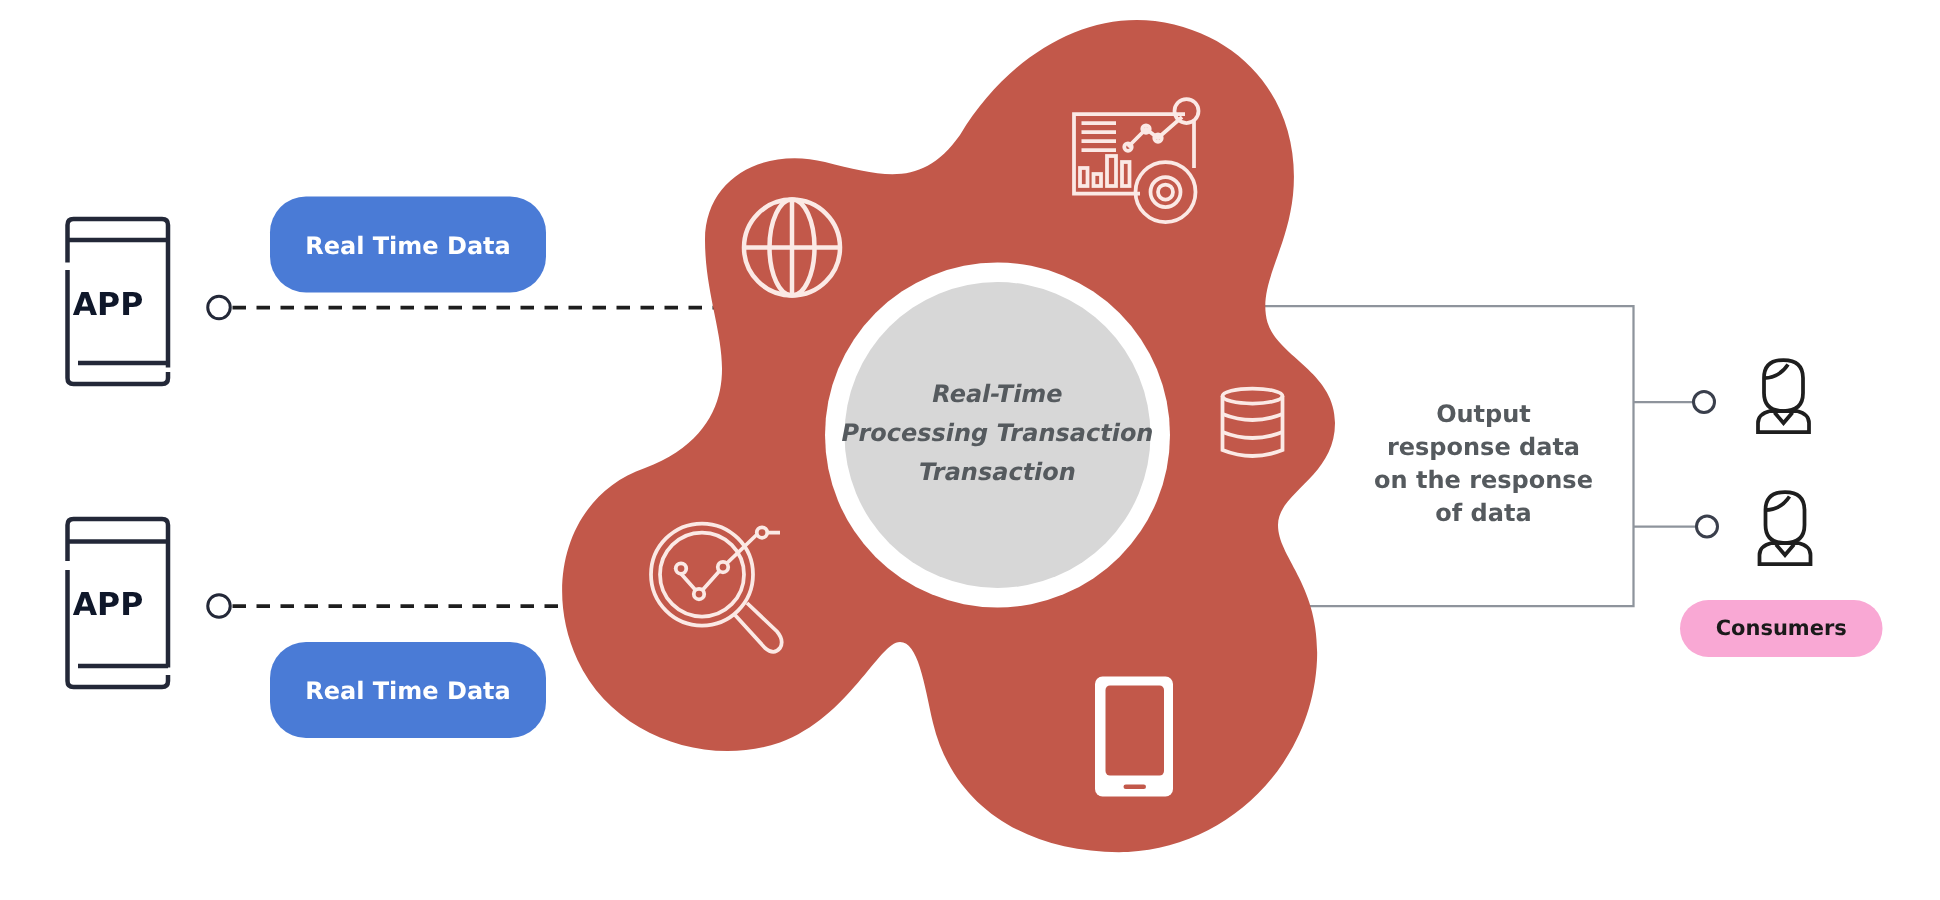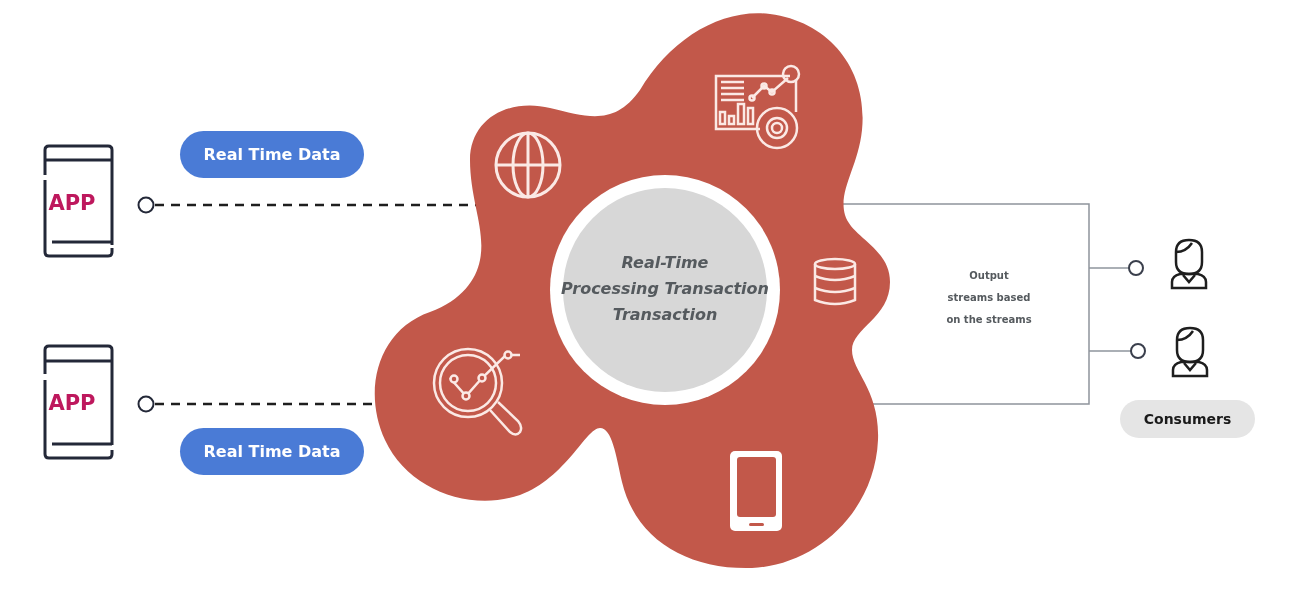--- a/index.html
+++ b/index.html
@@ -1,29 +1,29 @@
 <!DOCTYPE html>
 <html><head>
 <meta charset="utf-8">
 <style>
   html, body { margin: 0; padding: 0; background: #ffffff; }
   body { width: 1293px; height: 600px; position: relative; overflow: hidden;
          font-family: "Liberation Sans", "DejaVu Sans", sans-serif; }
   #diagram-svg { position: absolute; left: 0; top: 0; }
   .pill { position: absolute; display: flex; align-items: center; justify-content: center;
           font-weight: bold; border-radius: 24px; font-family: "DejaVu Sans", sans-serif; }
-  .pill-blue { background: #4a7bd6; color: #ffffff; font-size: 16px; width: 184px; height: 47px; }
-  .pill-orange { background: #e5e5e5; color: #1a1a1a; font-size: 14px; width: 135px; height: 38px; border-radius: 19px; }
+  .pill-blue { background: #4a7bd6; color: #ffffff; font-size: 16px; width: 184px; height: 64px; }
+  .pill-orange { background: #f9a8d4; color: #1a1a1a; font-size: 14px; width: 135px; height: 38px; border-radius: 19px; }
   .center-text { position: absolute; left: 560px; top: 250px; width: 210px; text-align: center;
                  font-weight: bold; font-size: 16px; line-height: 26px; color: #555a5e;
                  font-family: "DejaVu Sans", sans-serif; font-style: italic; }
   .output-text { position: absolute; left: 915px; top: 265px; width: 148px; text-align: center;
-                 font-weight: bold; font-size: 10px; line-height: 22px; color: #555a5e;
+                 font-weight: bold; font-size: 16px; line-height: 22px; color: #555a5e;
                  font-family: "DejaVu Sans", sans-serif; }
-  .app-label { position: absolute; font-weight: bold; font-size: 21px; color: #be185d;
+  .app-label { position: absolute; font-weight: bold; font-size: 21px; color: #0f172a;
                font-family: "DejaVu Sans", sans-serif; width: 58px; text-align: center; }
 </style>
 </head>
 <body>
 
 <svg id="diagram-svg" width="1293" height="600" viewBox="0 0 1293 600">
 
   <g>
     <line x1="155" y1="205" x2="478" y2="205" stroke="#1e1e1e" stroke-width="2.5" stroke-dasharray="9,7"></line>
     <circle cx="146" cy="205" r="7.5" fill="#ffffff" stroke="#232838" stroke-width="2"></circle>
@@ -148,17 +148,18 @@
 <div class="pill pill-blue" style="left:180px; top:428px;">Real Time Data</div>
 
 <div class="center-text">
   <div>Real-Time</div>
   <div>Processing Transaction</div>
   <div>Transaction</div>
 </div>
 
 <div class="output-text">
   <div>Output</div>
-  <div>streams based</div>
-  <div>on the streams</div>
+  <div>response data</div>
+  <div>on the response</div>
+  <div>of data</div>
 </div>
 
 <div class="pill pill-orange" style="left:1120px; top:400px;">Consumers</div>
 
 </body></html>

